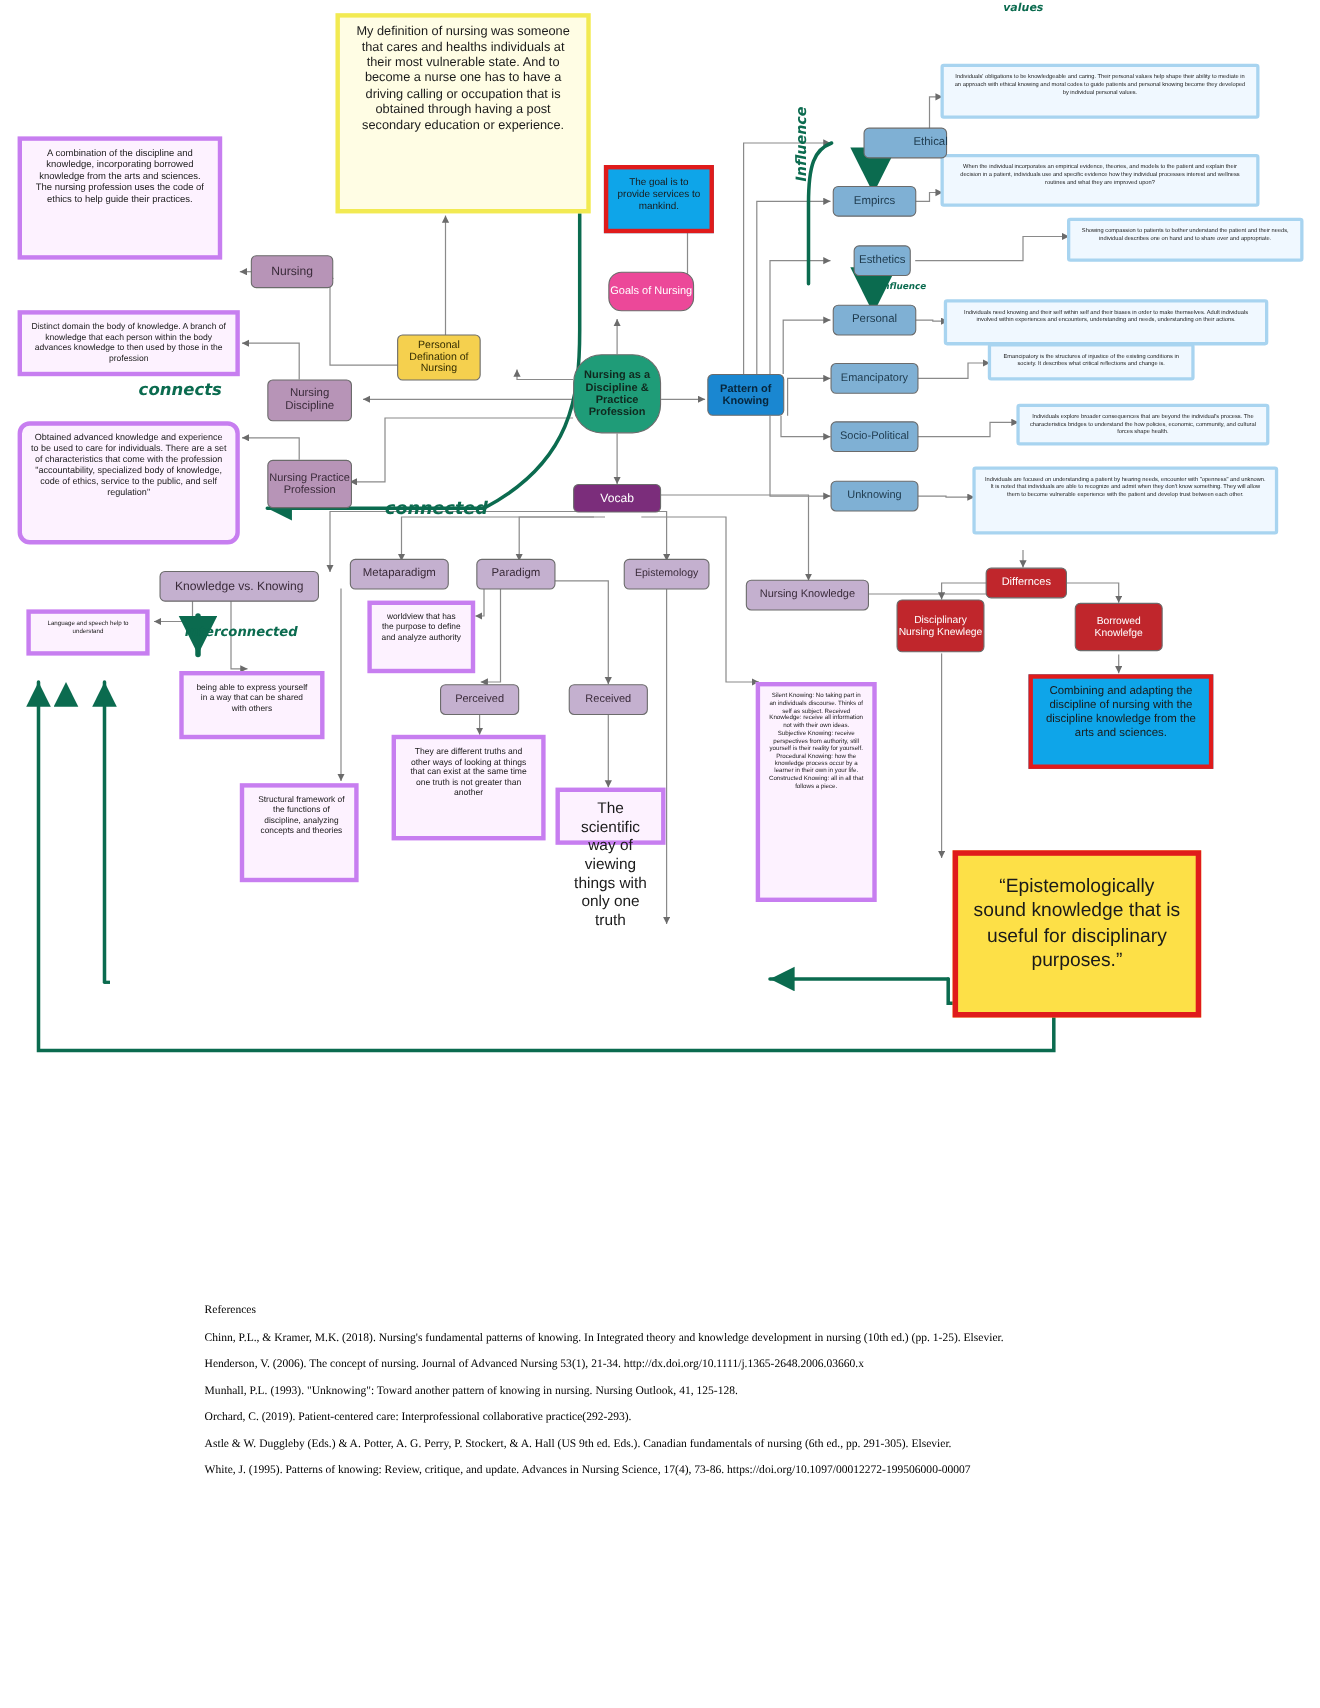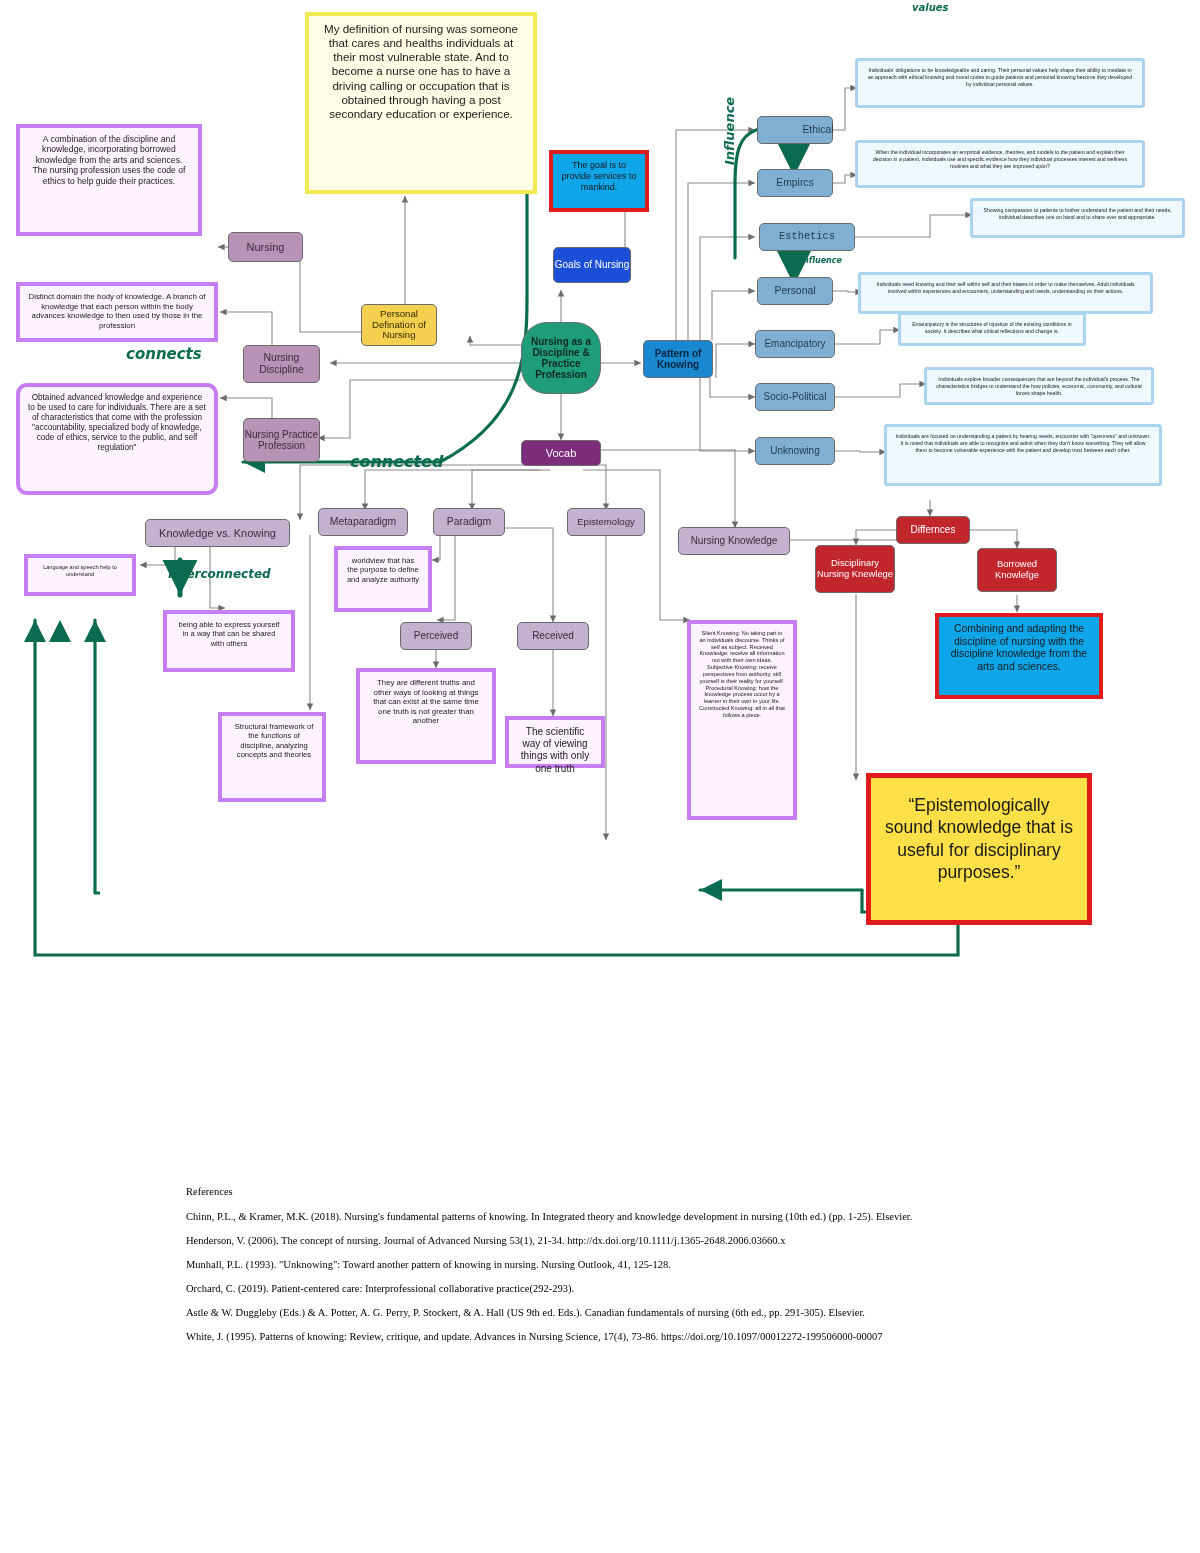--- a/index.html
+++ b/index.html
@@ -7,21 +7,21 @@
   .canvas{position:absolute;left:0;top:0;width:1200px;height:1553px;}
   svg.wires{position:absolute;left:0;top:0;width:1200px;height:1553px;pointer-events:none;}
   .node{position:absolute;box-sizing:border-box;display:flex;align-items:center;justify-content:center;text-align:center;border:1px solid #6b6b6b;border-radius:5px;line-height:1.12;}
   .n-purple{background:#b794b7;color:#3a2b3a;}
   .n-purple-dark{background:#7b2d7b;color:#fff;}
   .n-lav{background:#c4b0cf;color:#3a2b3a;}
   .n-yellow{background:#f5d04e;color:#332c00;}
   .n-green{background:#1f9c78;color:#10291f;border-radius:26px;}
   .n-blue{background:#1a87d1;color:#07263c;}
   .n-blue-l{background:#7fb0d4;color:#1e3a4d;}
-  .n-red{background:#1d4ed8;color:#fff;}
+  .n-red{background:#ec4899;color:#fff;border-radius:12px;}
   .n-red-d{background:#c0262c;color:#fff;}
   .box{position:absolute;box-sizing:border-box;padding:6px 8px;text-align:center;line-height:1.22;}
   .b-purple2{background:#fdf2ff;border:4px solid #c77ef0;}
   .b-yellow{background:#fffde4;border:4px solid #f2ea52;}
   .b-blue{background:#f0f8ff;border:3px solid #a8d4f0;border-radius:3px;}
   .b-red{background:#0ea5e9;border:4px solid #e01b1b;}
   .b-red-h{background:#fde047;border:5px solid #e01b1b;}
   .hand{position:absolute;color:#0b6b4f;font-family:"DejaVu Sans",sans-serif;font-weight:bold;font-style:italic;}
   .tiny{font-size:5.2px;line-height:1.35;}
   .refs{position:absolute;left:186px;top:1186px;width:830px;font-family:"Liberation Serif",serif;font-size:10.5px;color:#000;}
@@ -171,21 +171,21 @@
   </div>
 
   <div class="box b-purple2" style="left:334px;top:546px;width:98px;height:66px;font-size:7.6px;">
     <span>worldview that has the purpose to define and analyze authority</span>
   </div>
 
   <div class="box b-purple2" style="left:356px;top:668px;width:140px;height:96px;font-size:7.8px;">
     <span>They are different truths and other ways of looking at things that can exist at the same time one truth is not greater than another</span>
   </div>
 
-  <div class="box b-purple2" style="left:505px;top:716px;width:100px;height:52px;font-size:10px;">
+  <div class="box b-purple2" style="left:505px;top:716px;width:100px;height:52px;font-size:14px;">
     <span>The scientific way of viewing things with only one truth</span>
   </div>
 
   <div class="box b-purple2" style="left:687px;top:620px;width:110px;height:200px;font-size:5.6px;">
     <span>Silent Knowing: No taking part in an individuals discourse. Thinks of self as subject. Received Knowledge: receive all information not with their own ideas. Subjective Knowing: receive perspectives from authority, still yourself is their reality for yourself. Procedural Knowing: how the knowledge process occur by a learner in their own in your life. Constructed Knowing: all in all that follows a piece.</span>
   </div>
 
 
   <div class="box b-red" style="left:549px;top:150px;width:100px;height:62px;font-size:9px;">
     <span>The goal is to provide services to mankind.</span>
@@ -292,27 +292,27 @@
   </div>
 
   <div class="node n-red-d" style="left:815px;top:545px;width:80px;height:48px;font-size:9.4px;">
     <span>Disciplinary Nursing Knewlege</span>
   </div>
 
   <div class="node n-red-d" style="left:977px;top:548px;width:80px;height:44px;font-size:9.4px;">
     <span>Borrowed Knowlefge</span>
   </div>
 
-  <div class="node n-blue-l" style="left:757px;top:116px;width:76px;height:28px;font-size:10.4px;padding-left:46px;">
+  <div class="node n-blue-l" style="left:785px;top:116px;width:76px;height:28px;font-size:10.4px;padding-left:46px;">
     <span>Ethical</span>
   </div>
   <div class="node n-blue-l" style="left:757px;top:169px;width:76px;height:28px;font-size:10.4px;">
     <span>Empircs</span>
   </div>
-  <div class="node n-blue-l" style="left:759px;top:223px;width:96px;height:28px;font-size:10.4px;font-family:Liberation Mono, monospace;">
+  <div class="node n-blue-l" style="left:776px;top:223px;width:52px;height:28px;font-size:10.4px;">
     <span>Esthetics</span>
   </div>
   <div class="node n-blue-l" style="left:757px;top:277px;width:76px;height:28px;font-size:10.4px;">
     <span>Personal</span>
   </div>
   <div class="node n-blue-l" style="left:755px;top:330px;width:80px;height:28px;font-size:10px;">
     <span>Emancipatory</span>
   </div>
   <div class="node n-blue-l" style="left:755px;top:383px;width:80px;height:28px;font-size:10px;">
     <span>Socio-Political</span>

